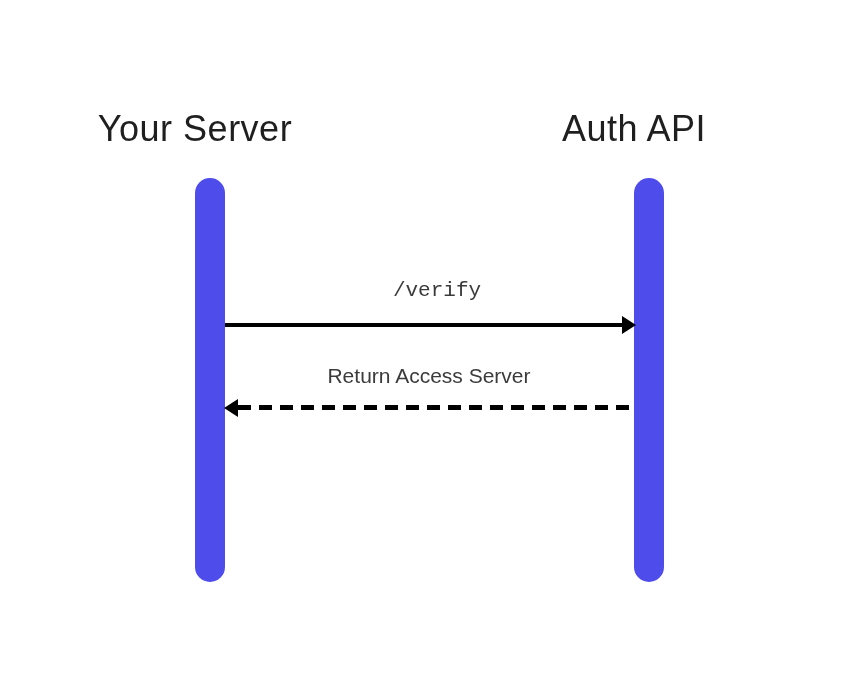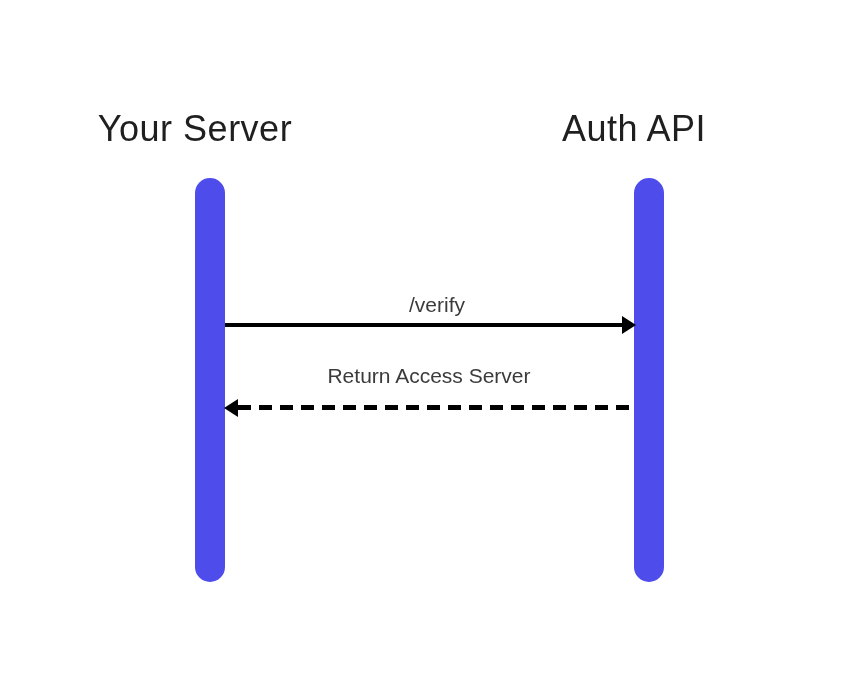--- a/index.html
+++ b/index.html
@@ -68,21 +68,21 @@
     border-top: 9px solid transparent;
     border-bottom: 9px solid transparent;
     border-right: 14px solid #000000;
   }
   
   #title-your-server { left: 195px; }
   #title-auth-api    { left: 634px; }
   #lifeline-your-server { left: 195px; }
   #lifeline-auth-api    { left: 634px; }
 
-  #msg1-label { left: 437px; top: 293px; }
+  #msg1-label { left: 437px; top: 279px; font-family: Liberation Mono, monospace; }
   #msg1-line  { left: 225px; top: 323px; width: 397px; }
   #msg1-head  { left: 622px; top: 316px; }
 
   #msg2-label { left: 429px; top: 364px; }
   #msg2-line  { left: 238px; top: 405px; width: 396px; }
   #msg2-head  { left: 224px; top: 399px; }
 </style>
 </head>
 <body>
 

